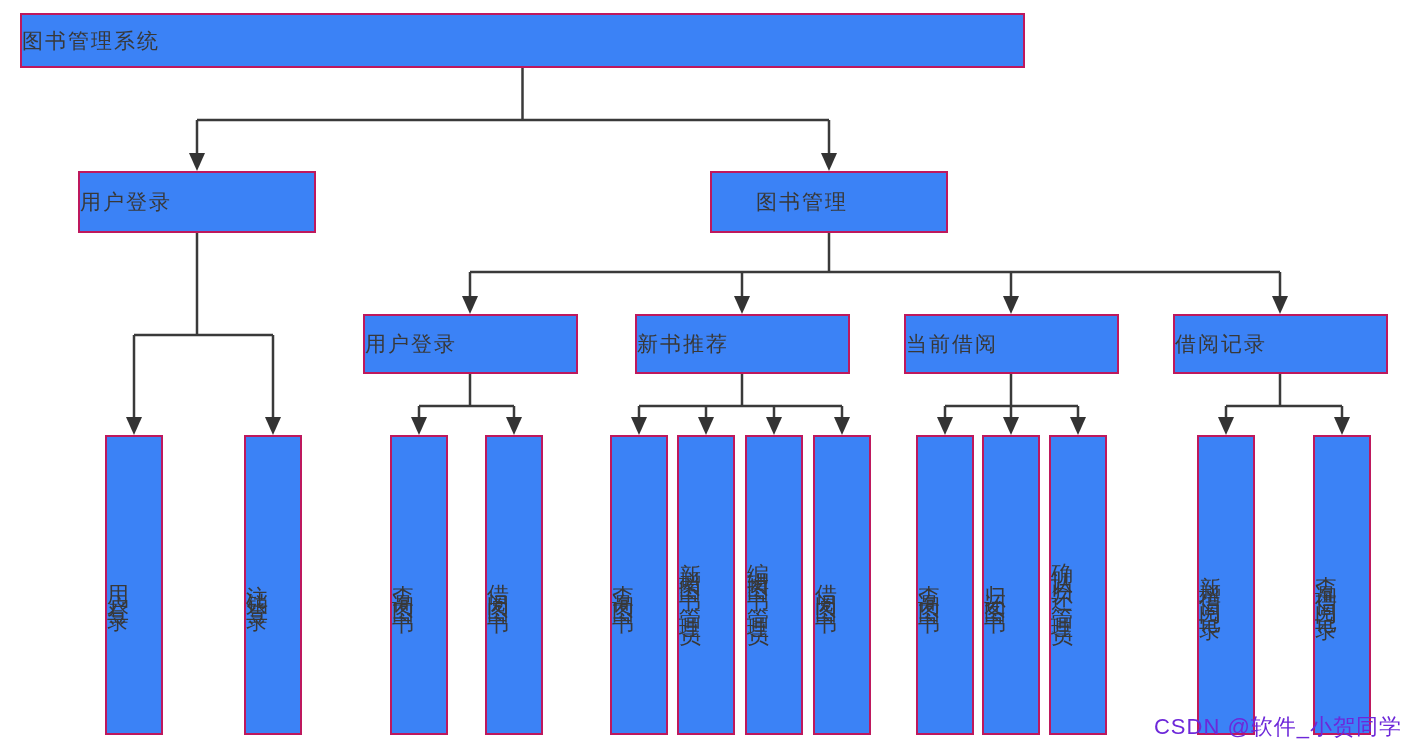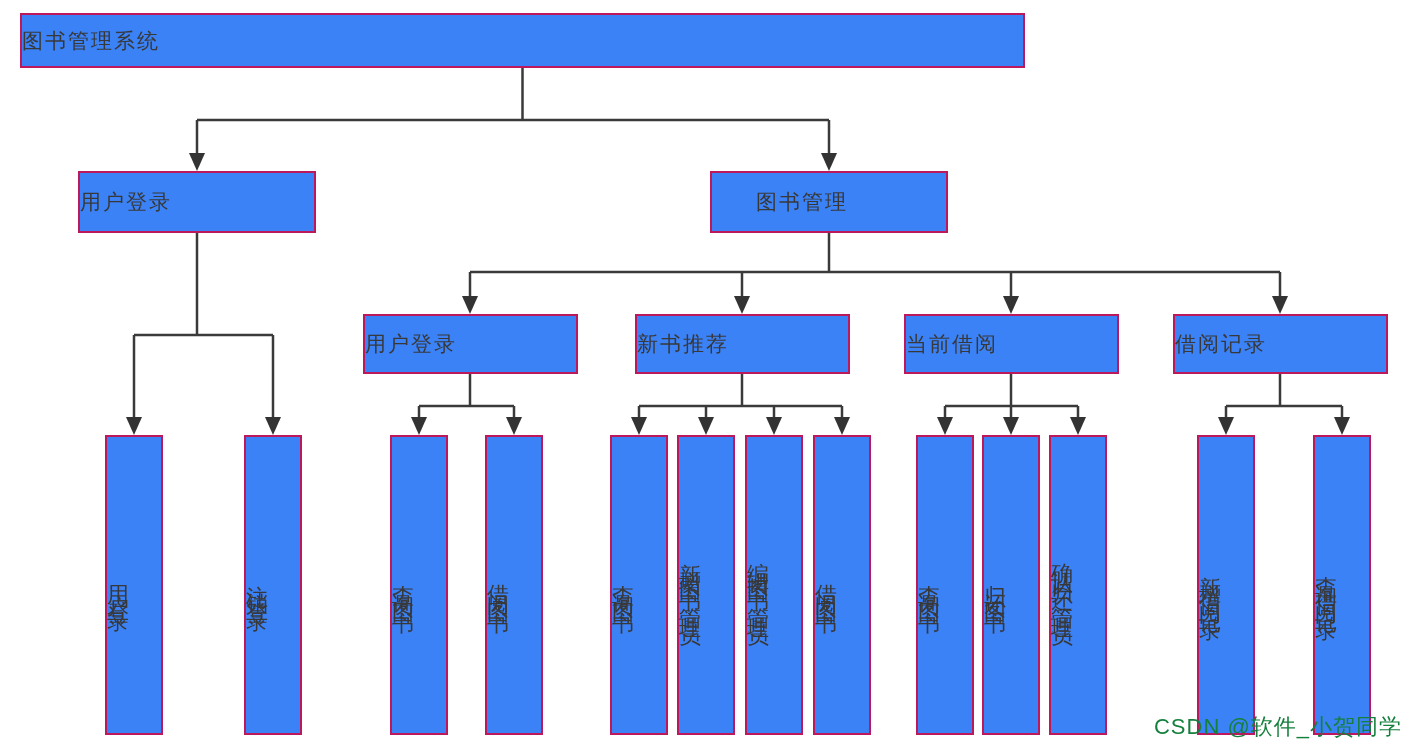--- a/index.html
+++ b/index.html
@@ -47,21 +47,21 @@
     text-orientation: mixed;
     font-size: 22px;
     letter-spacing: 9px;
     line-height: 1;
     white-space: normal;
   }
   .watermark {
     position: absolute;
     right: 3px;
     top: 712px;
-    color: #15803d;
+    color: #6d28d9;
     font-size: 22px;
     letter-spacing: 1px;
   }
 </style>
 </head>
 <body>
 
 <div class="canvas">
 
   <svg class="connectors" width="1405" height="747" viewBox="0 0 1405 747">

